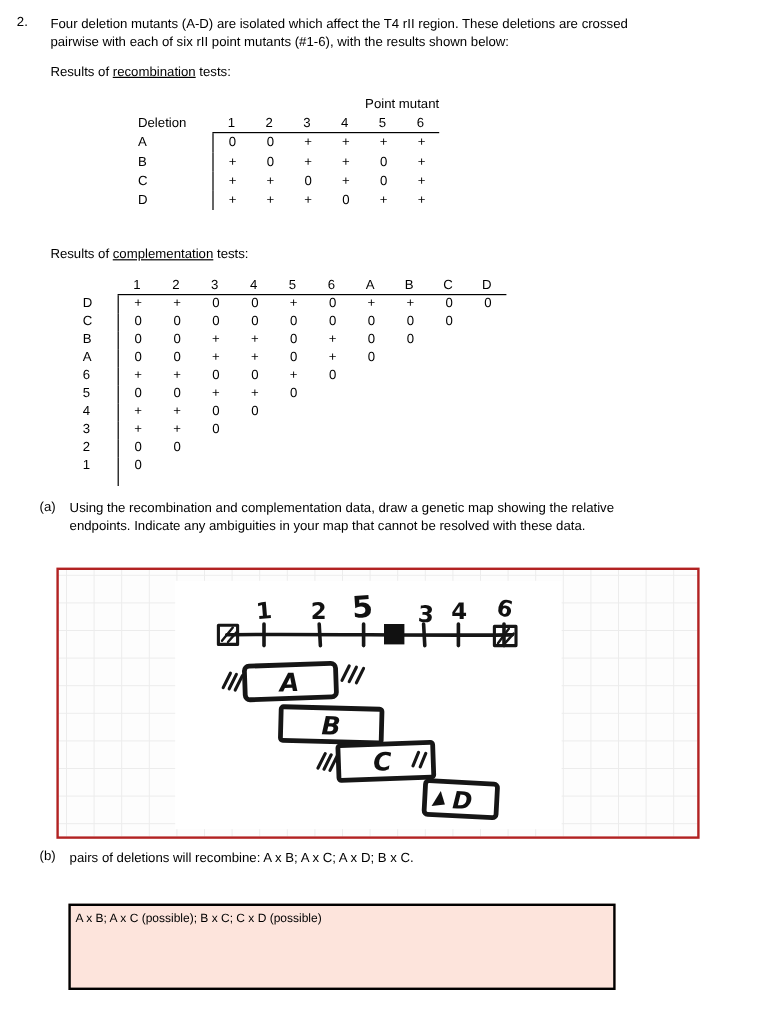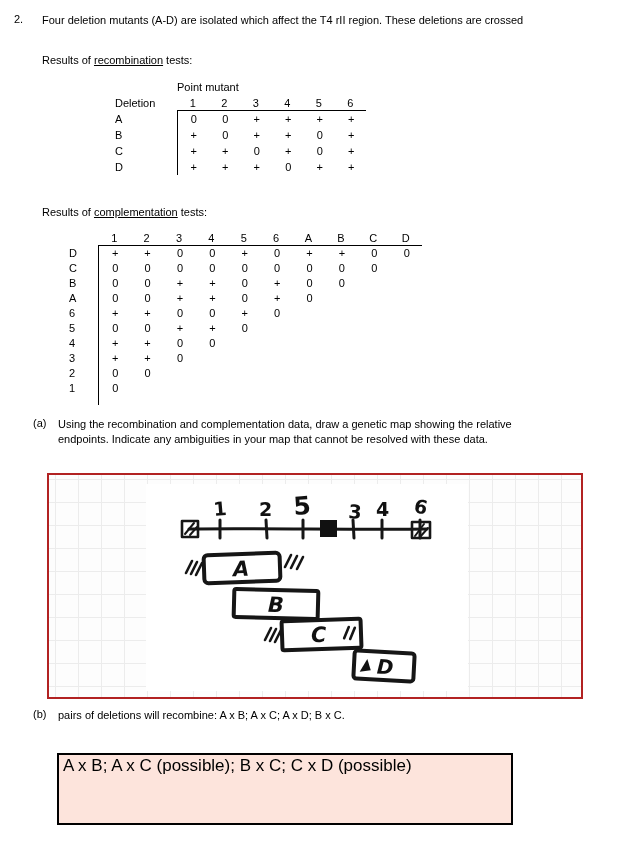--- a/index.html
+++ b/index.html
@@ -34,35 +34,36 @@
                            linear-gradient(90deg,#ececec 1px,transparent 1px);
           background-size:23px 23px;background-position:6px 4px}
   #mapwhite{position:absolute;left:97px;top:9px;width:322px;height:207px;background:#fff}
   #mapsvg{position:absolute;left:0;top:0}
   .sketch{stroke:#161616;fill:none;stroke-linecap:round;stroke-linejoin:round}
   .sketch-text{font-family:"DejaVu Sans",sans-serif;font-weight:bold;fill:#111}
 
   
   #answerbox{position:absolute;left:57px;top:753px;width:444px;height:62px;
              border:2px solid #000;background:#fde4dc;padding:3px 4px;
-             font-size:17px;line-height:15px}
+             font-size:10px;line-height:15px}
 </style>
 </head>
 <body>
 
 <div id="page">
 
   <div class="abs" style="left:14px;top:13px">2.</div>
   <div class="abs lines" style="left:42px;top:13px;width:570px">
     <div><span>Four deletion mutants (A-D) are isolated which affect the T4 </span><span class="it">rII</span><span> region.  These deletions are crossed</span></div>
+    <div><span>pairwise with each of six </span><span class="it">rII</span><span> point mutants (#1-6), with the results shown below:</span></div>
   </div>
 
   <div class="abs" style="left:42px;top:54px"><span>Results of </span><span class="u">recombination</span><span> tests:</span></div>
 
-  <div class="abs" style="left:177px;top:81px;width:189px;text-align:left">Point mutant</div>
+  <div class="abs" style="left:177px;top:81px;width:189px;text-align:right">Point mutant</div>
   <div class="ttable recomb" style="left:115px;top:96px">
       <div class="trow hd">
         <div class="tlabel">Deletion</div>
         <div class="cells hdr">
           <div class="cell">1</div>
           <div class="cell">2</div>
           <div class="cell">3</div>
           <div class="cell">4</div>
           <div class="cell">5</div>
           <div class="cell">6</div>

